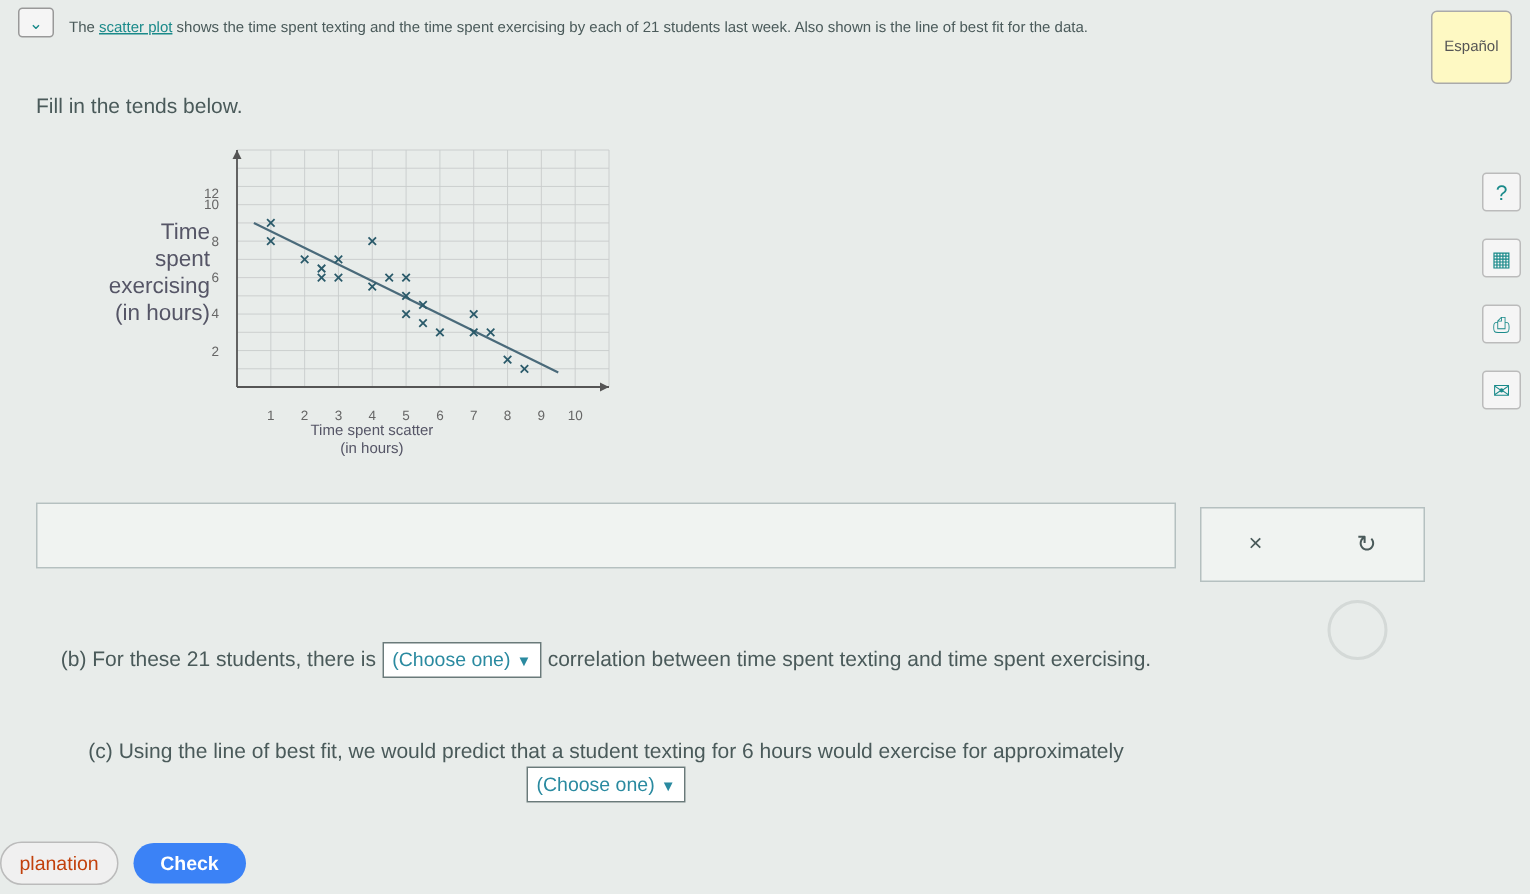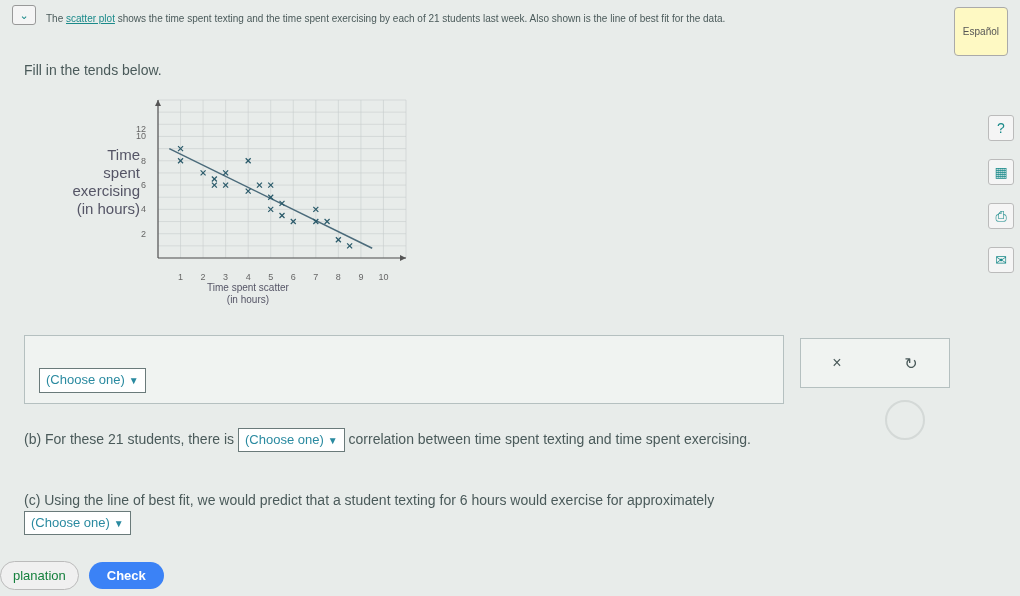--- a/index.html
+++ b/index.html
@@ -150,20 +150,21 @@
       font-size: 13px;
       cursor: pointer;
     }
     .choose .tri { color: #2a8aa0; font-size: 10px; margin-left: 4px; }
     .part-b, .part-c {
       position: absolute;
       left: 24px;
       width: 760px;
       font-size: 14px;
       line-height: 1.5;
+      text-align: center;
     }
     .part-b { top: 428px; }
     .part-c { top: 490px; }
     
     .xr-box {
       position: absolute;
       right: 70px;
       top: 338px;
       width: 150px;
       height: 50px;
@@ -181,21 +182,21 @@
       position: absolute;
       bottom: 6px;
       left: 0;
       display: flex;
       align-items: center;
       gap: 10px;
     }
     .explanation-btn {
       border: 1px solid #bbb;
       background: #f0f0f0;
-      color: #15803d;
+      color: #c2410c;
       padding: 6px 12px;
       border-radius: 18px;
       font-size: 13px;
       cursor: pointer;
     }
     .check-btn {
       background: #3b82f6;
       color: #fff;
       border: none;
       padding: 6px 18px;
@@ -380,21 +381,20 @@
       <div class="tick-x" style="left: 303.455px;">10</div>
     </div>
   <div class="x-label">
     <span>Time spent scatter</span><br>
     <span>(in hours)</span>
   </div>
 </div>
 
 <div class="q-block">
   <br>
-  <span class="choose"><span>(Choose one)</span><span class="tri">▼</span></span>
 </div>
 
 <div class="part-b">
   <span>(b) For these 21 students, there is </span>
   <span class="choose"><span>(Choose one)</span><span class="tri">▼</span></span>
   <span> correlation between time spent texting and time spent exercising.</span>
 </div>
 
 <div class="part-c">
   <span>(c) Using the line of best fit, we would predict that a student texting for 6 hours would exercise for approximately </span>

